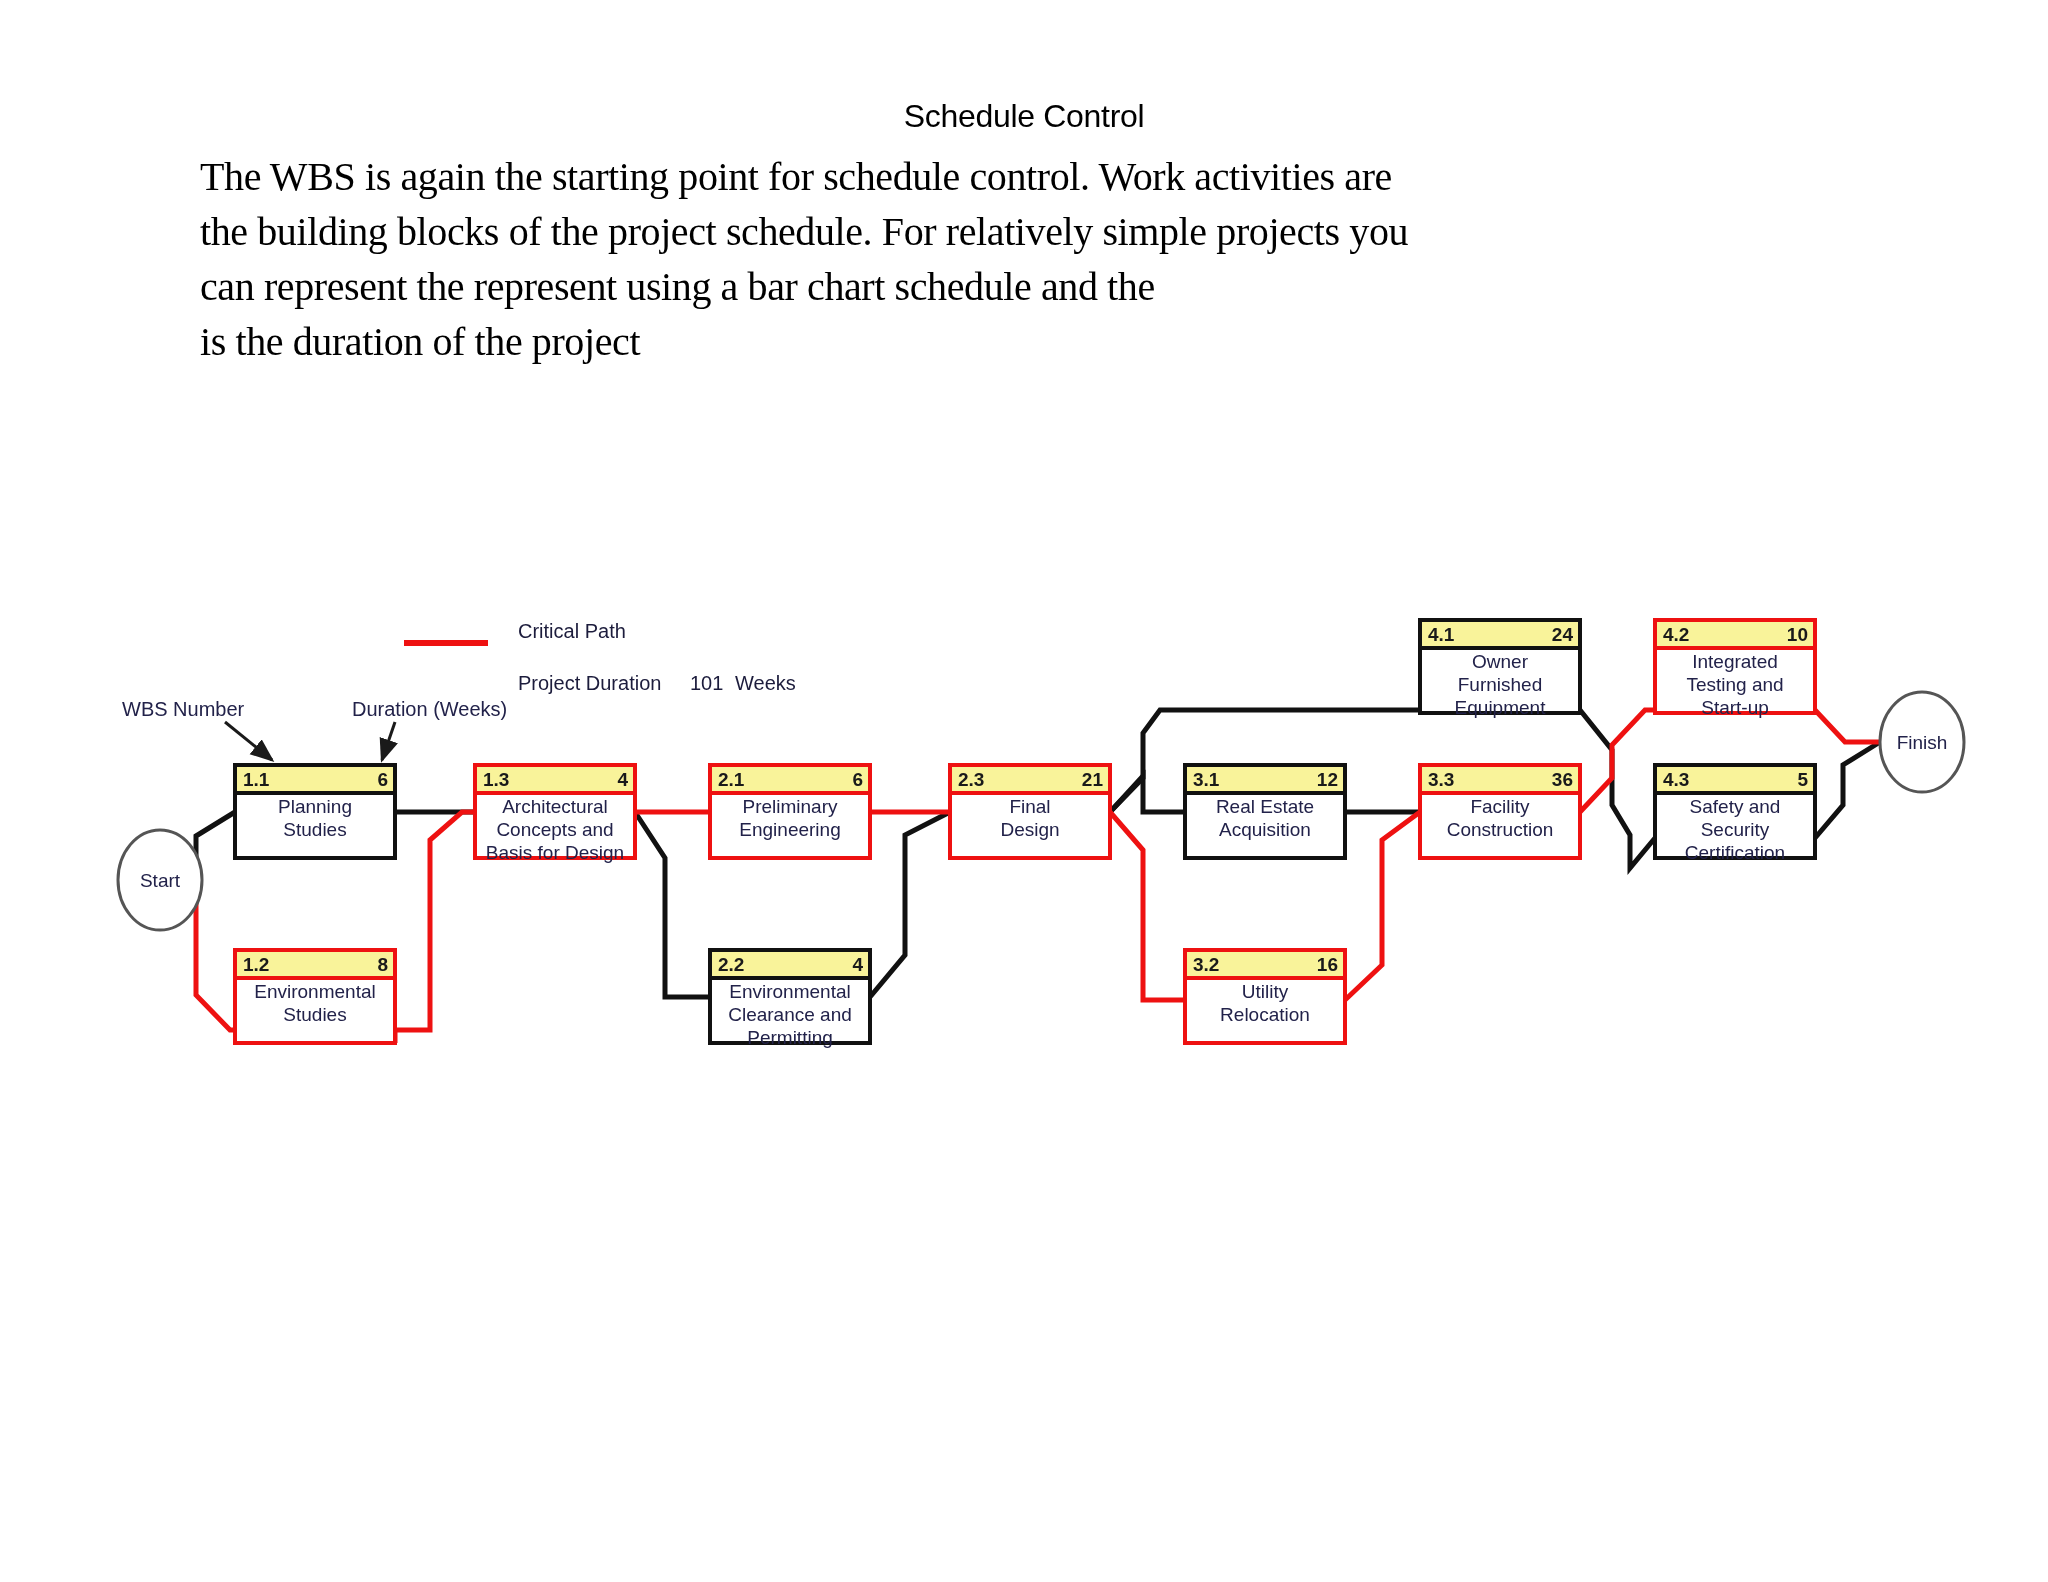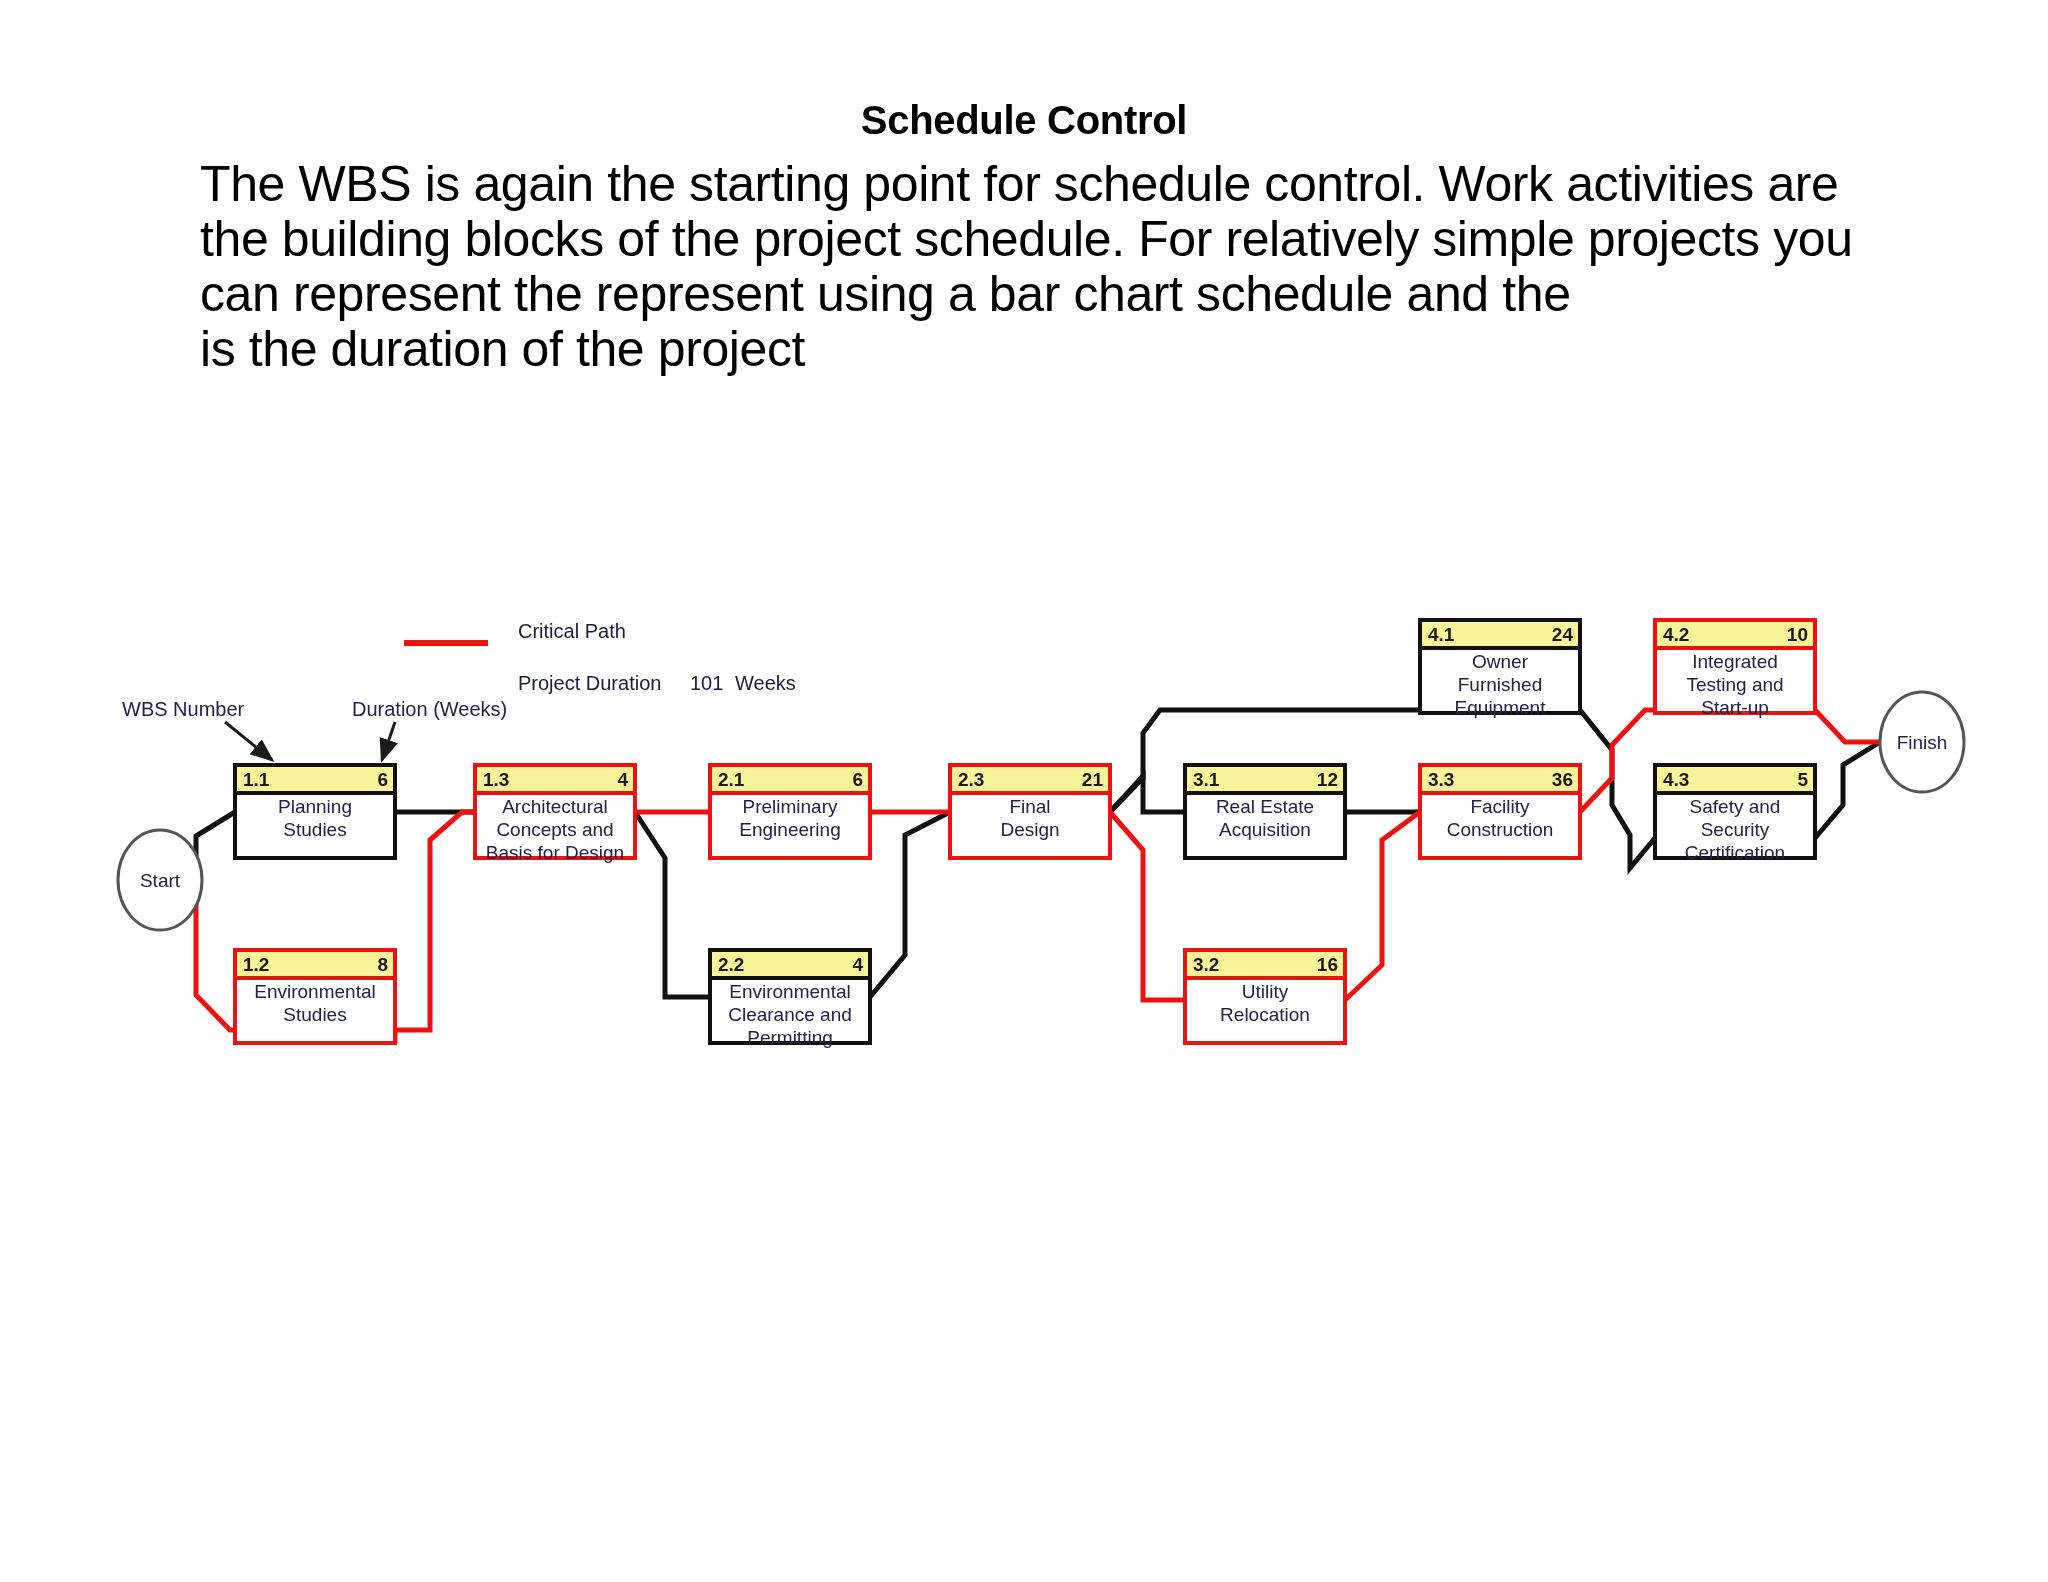--- a/index.html
+++ b/index.html
@@ -18,32 +18,33 @@
 
   
   #slide-text {
     position: absolute;
     left: 0;
     top: 0;
     width: 2048px;
   }
   #slide-title {
     text-align: center;
-    font-size: 40px;
-    font-weight: bold;
+    font-size: 32px;
+    font-weight: normal;
     margin-top: 98px;
     letter-spacing: -0.3px;
     font-stretch: condensed;
   }
   #body-paragraph {
     margin: 14px 0 0 200px;
     width: 1720px;
-    font-size: 50px;
+    font-size: 40px;
     line-height: 55px;
     letter-spacing: -0.4px;
+    font-family: Liberation Serif, serif;
   }
   #body-paragraph .line { display: block; white-space: pre; }
 
   
   #diagram-wrap {
     position: absolute;
     left: 0;
     top: 590px;
     width: 2048px;
     height: 840px;

